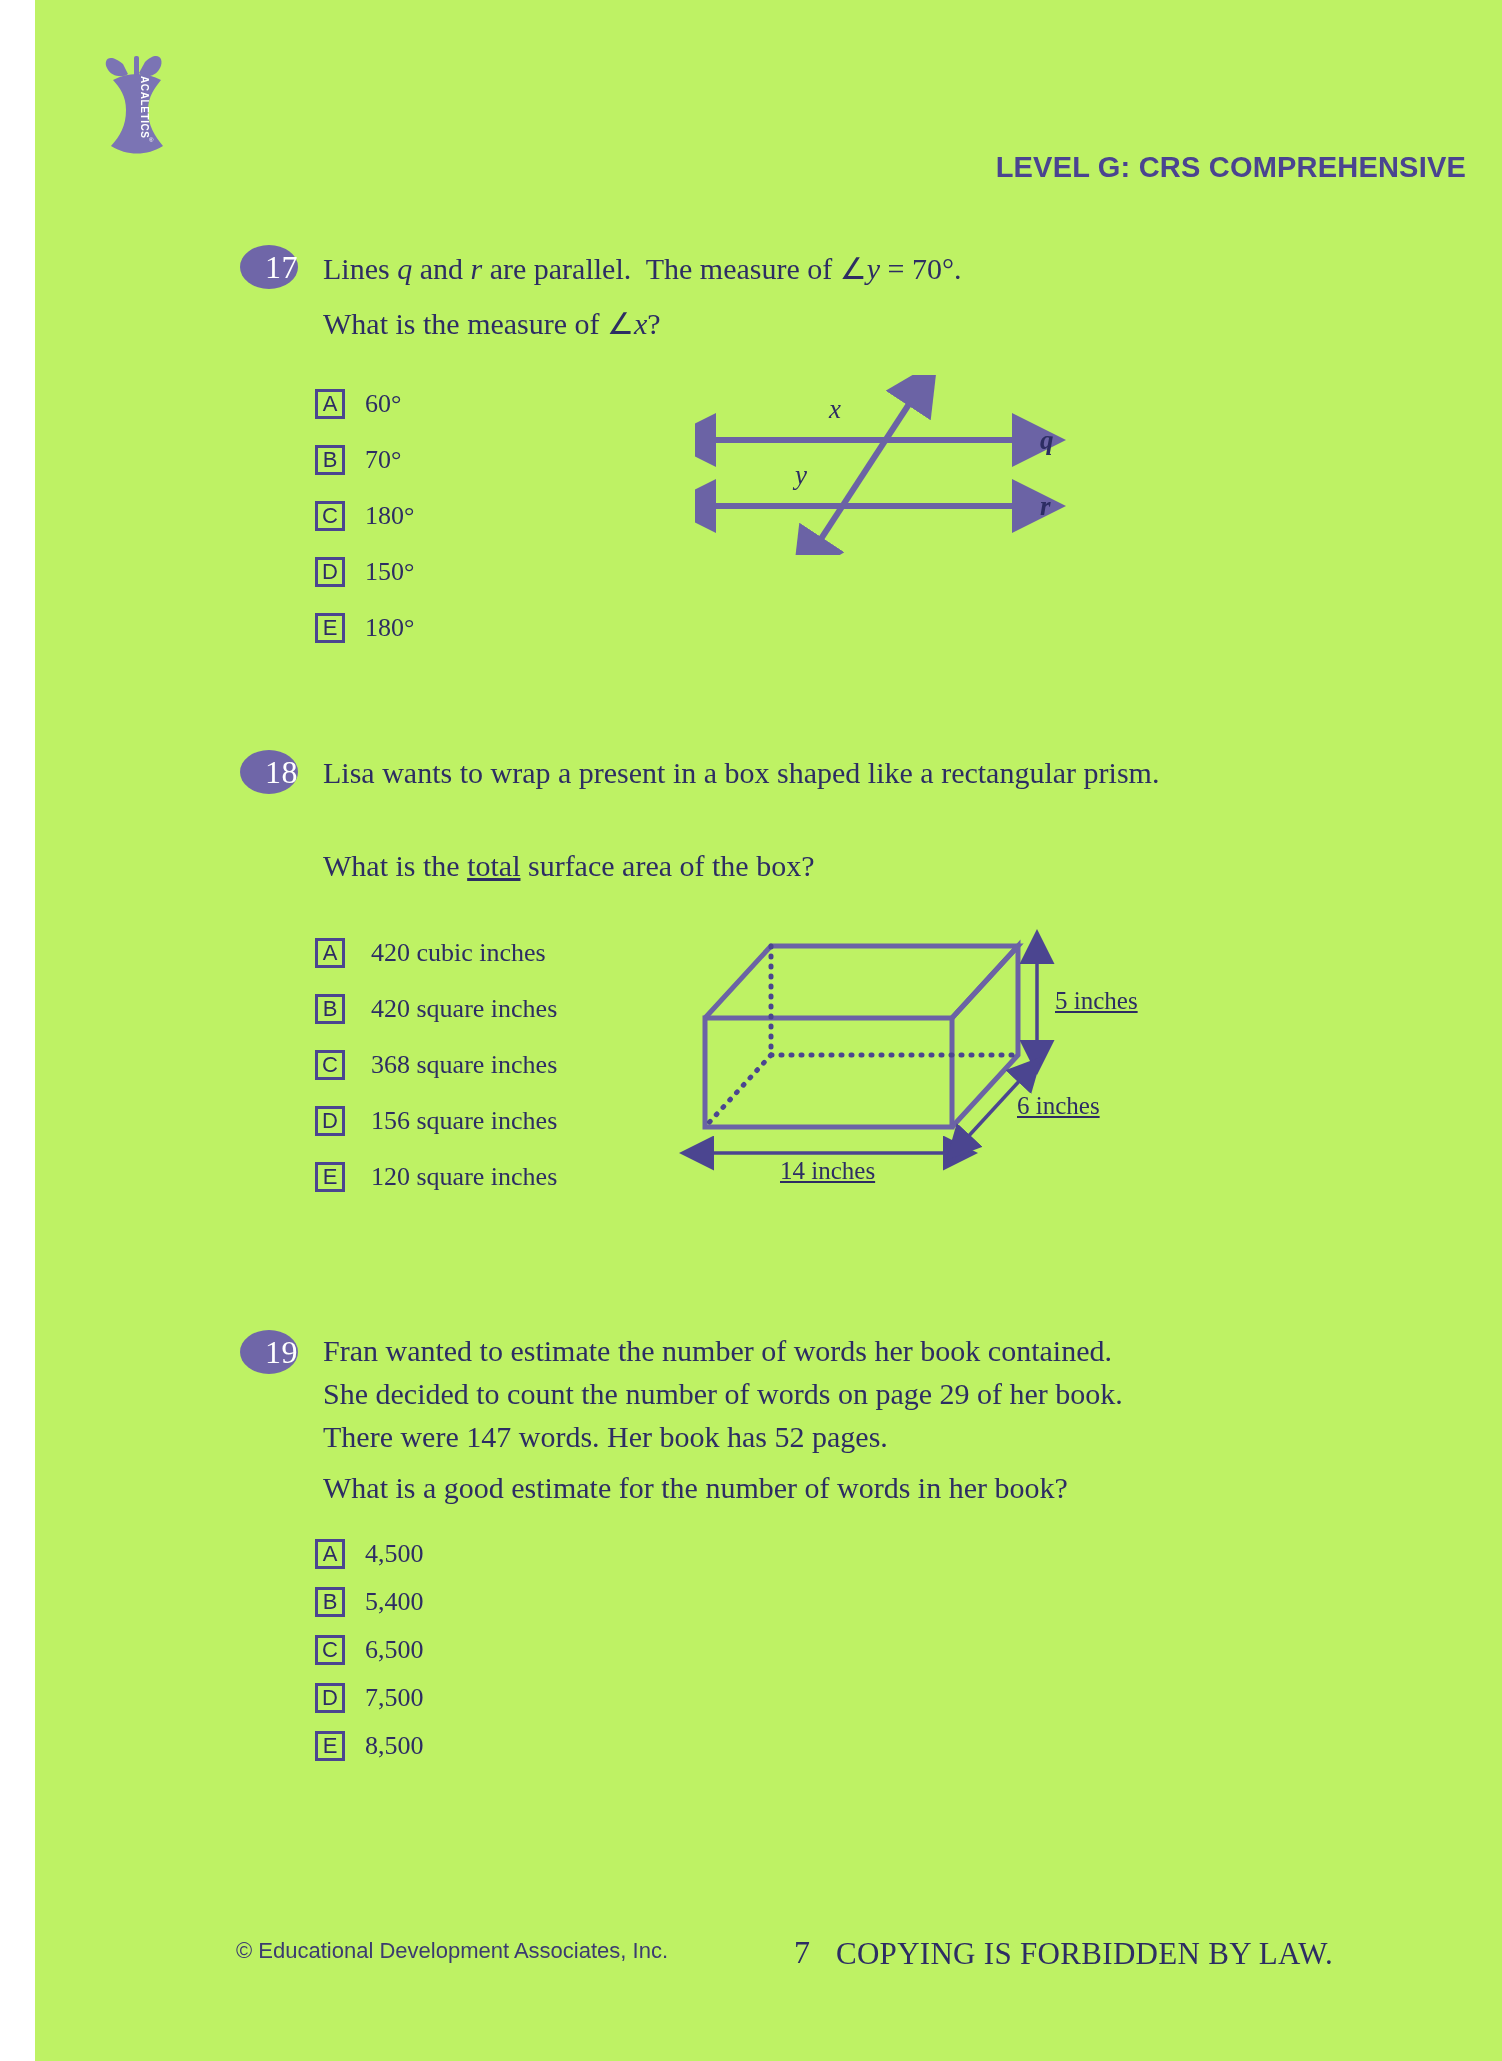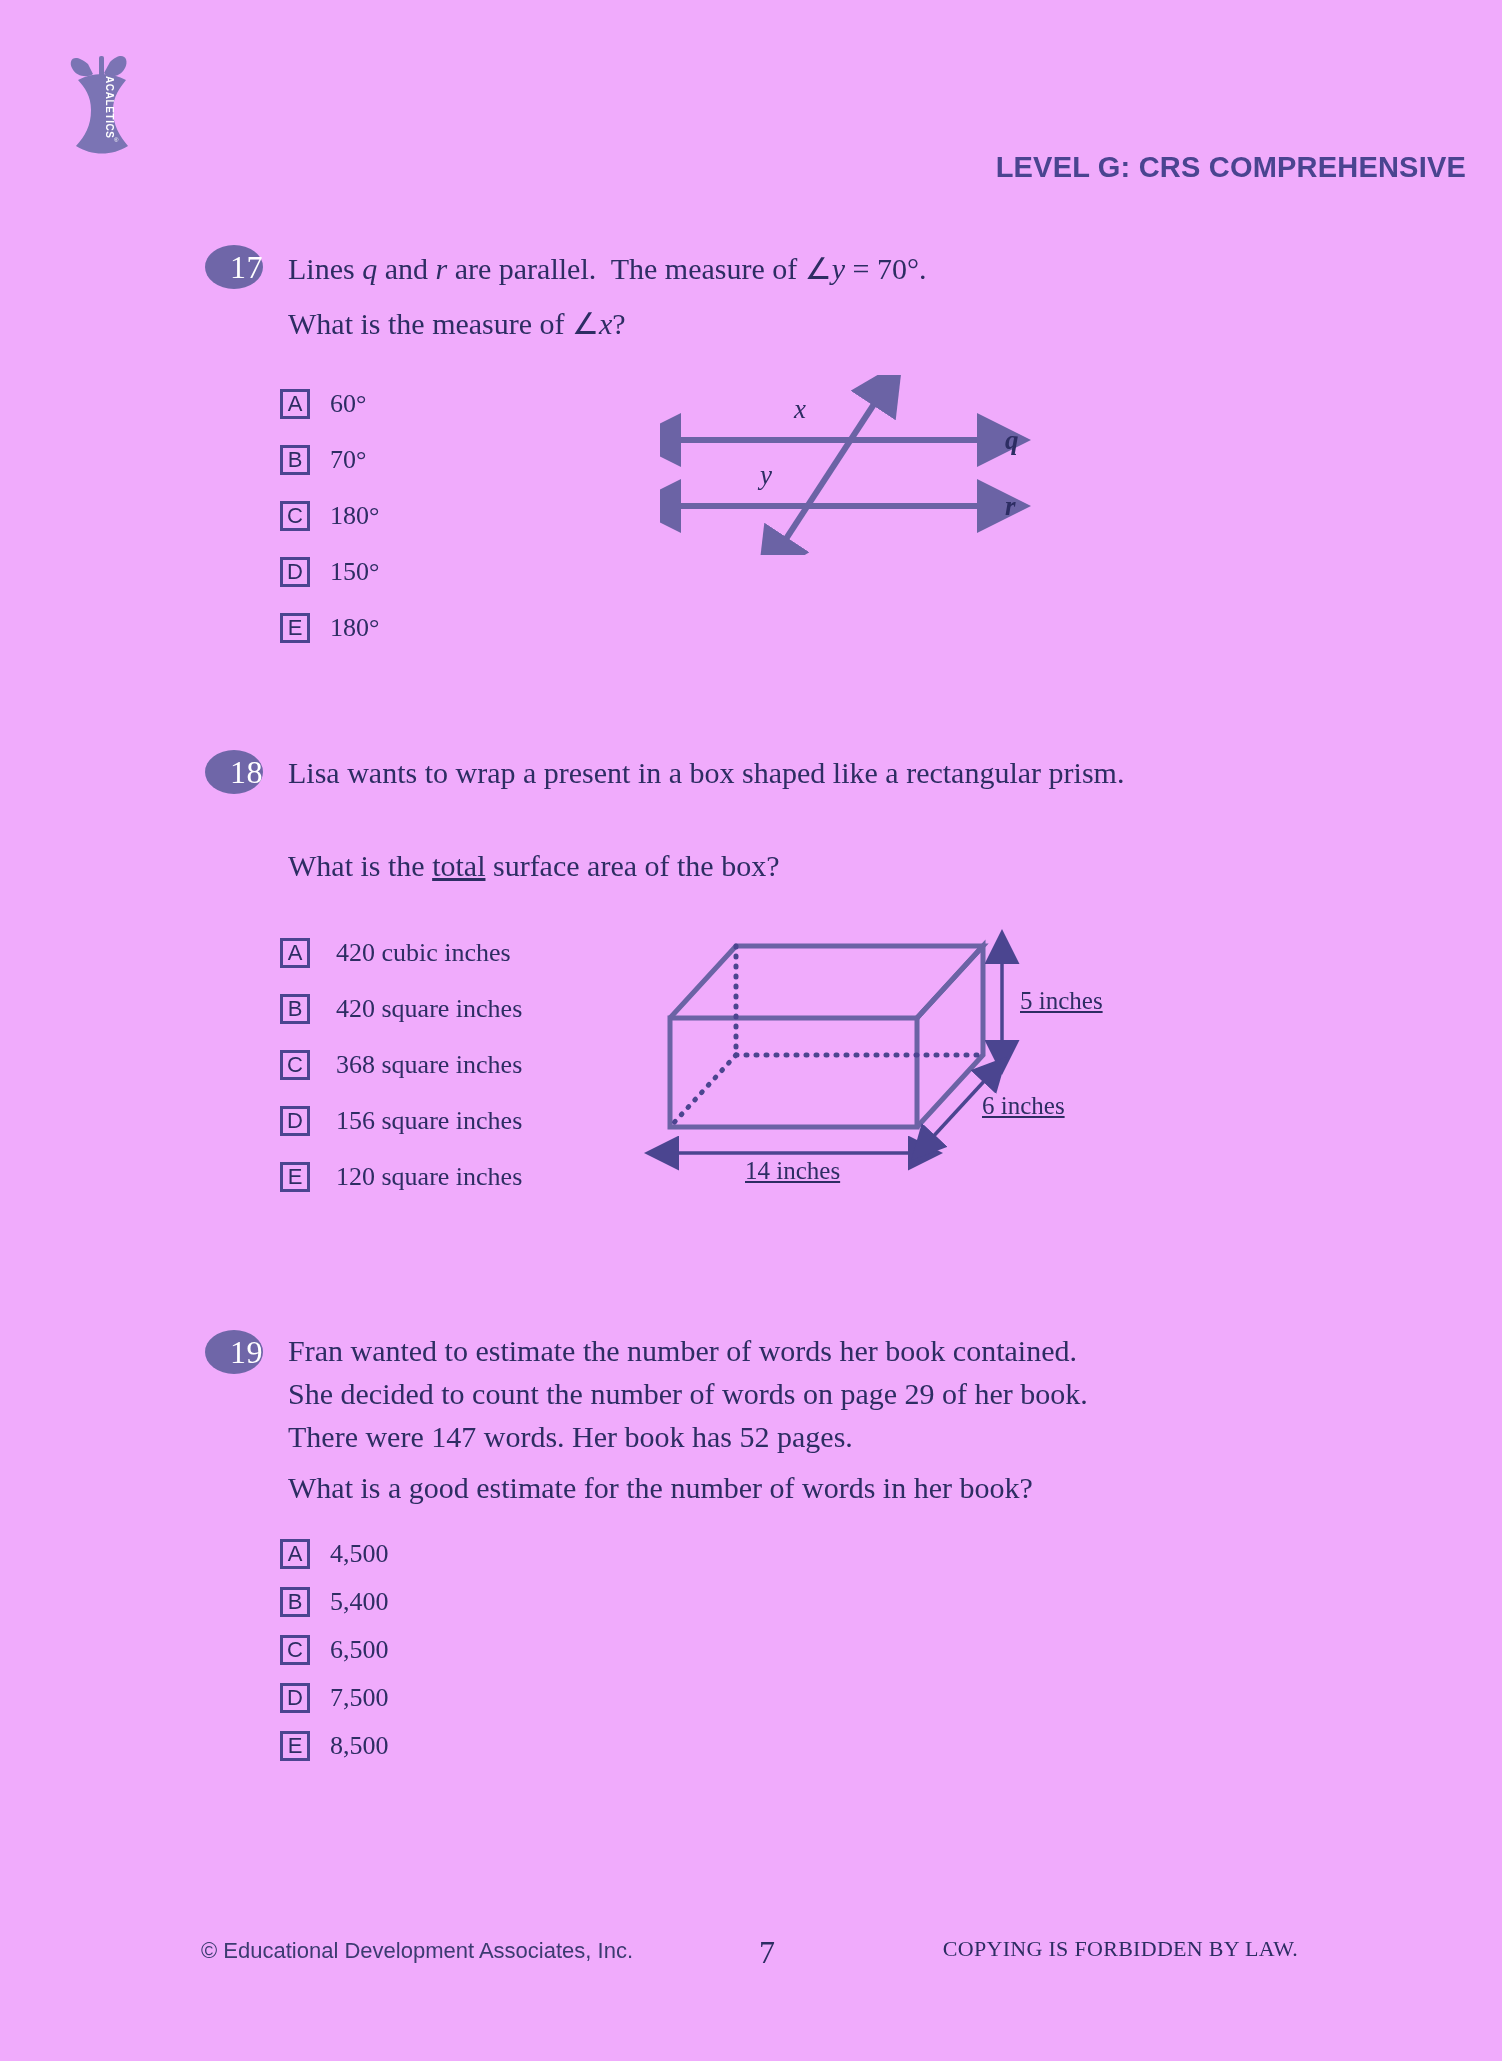--- a/index.html
+++ b/index.html
@@ -11,21 +11,22 @@
     width: 1502px;
     height: 2061px;
     position: relative;
     font-family: "Liberation Serif", serif;
     color: #2a2a5e;
     overflow: hidden;
   }
   .page {
     position: absolute;
     inset: 0;
-    background: #f0abfc;
+    background: #bef264;
+    margin-left: 35px;
   }
 
   
   .logo {
     position: absolute;
     left: 58px;
     top: 38px;
     width: 88px;
     height: 120px;
   }
@@ -153,21 +154,21 @@
     top: -4px;
     width: 1502px;
     text-align: center;
     font-size: 32px;
     color: #2d2d63;
   }
   .footer-right {
     position: absolute;
     right: 40px;
     top: -2px;
-    font-size: 22px;
+    font-size: 31px;
     color: #2d2d63;
     letter-spacing: 0.3px;
   }
 </style>
 </head>
 <body>
 
 <div class="page">
 
   <div class="logo">

